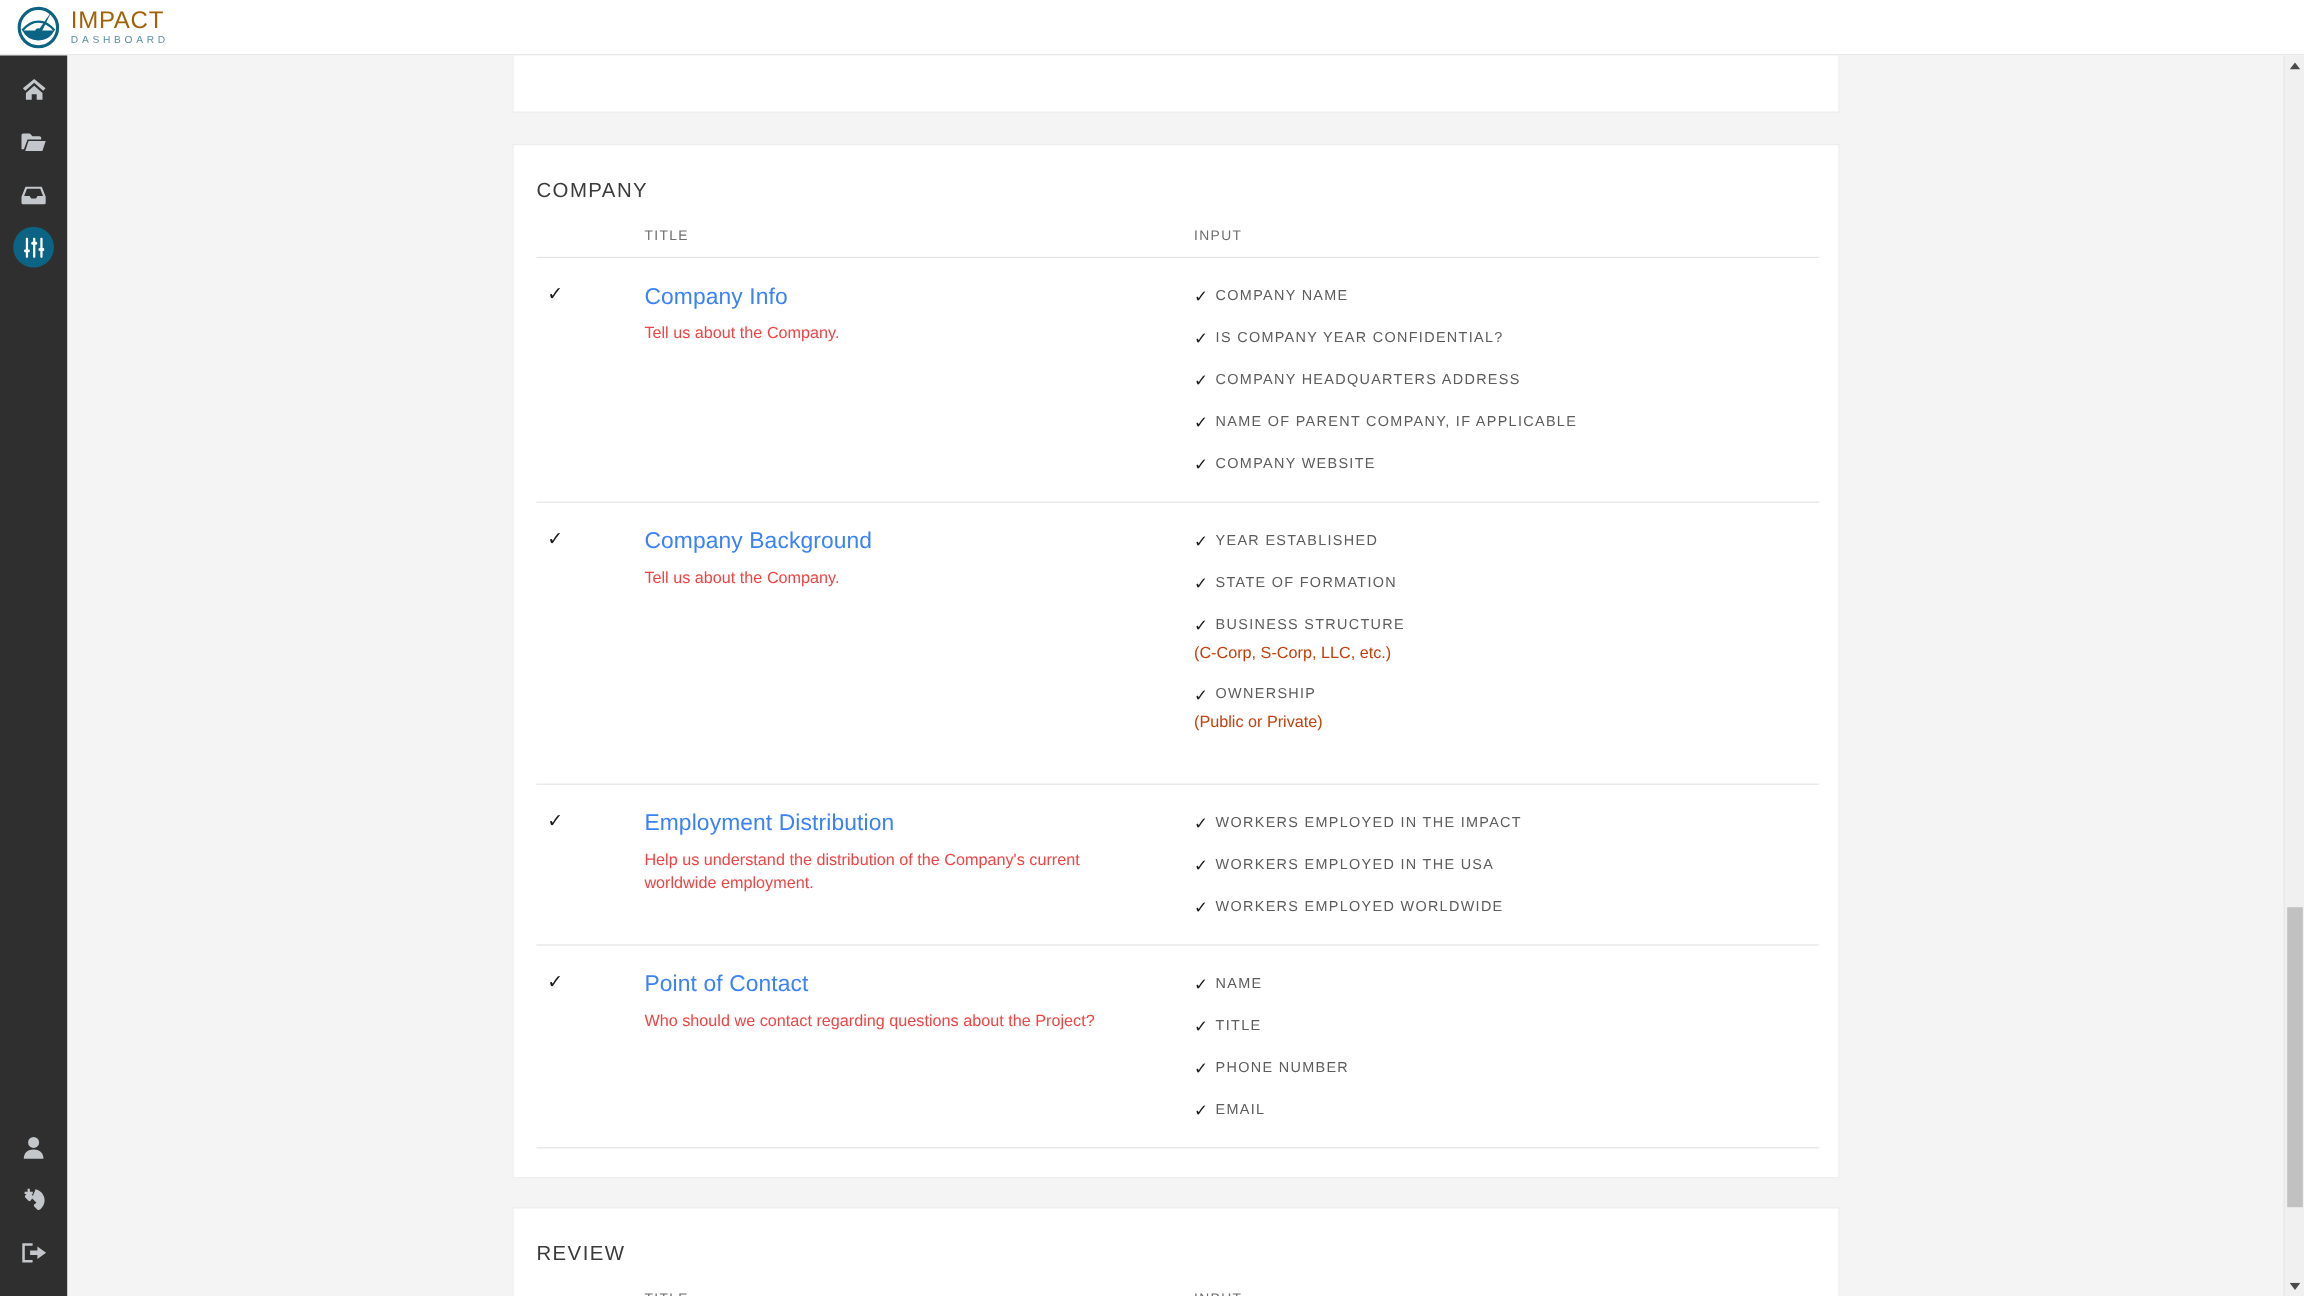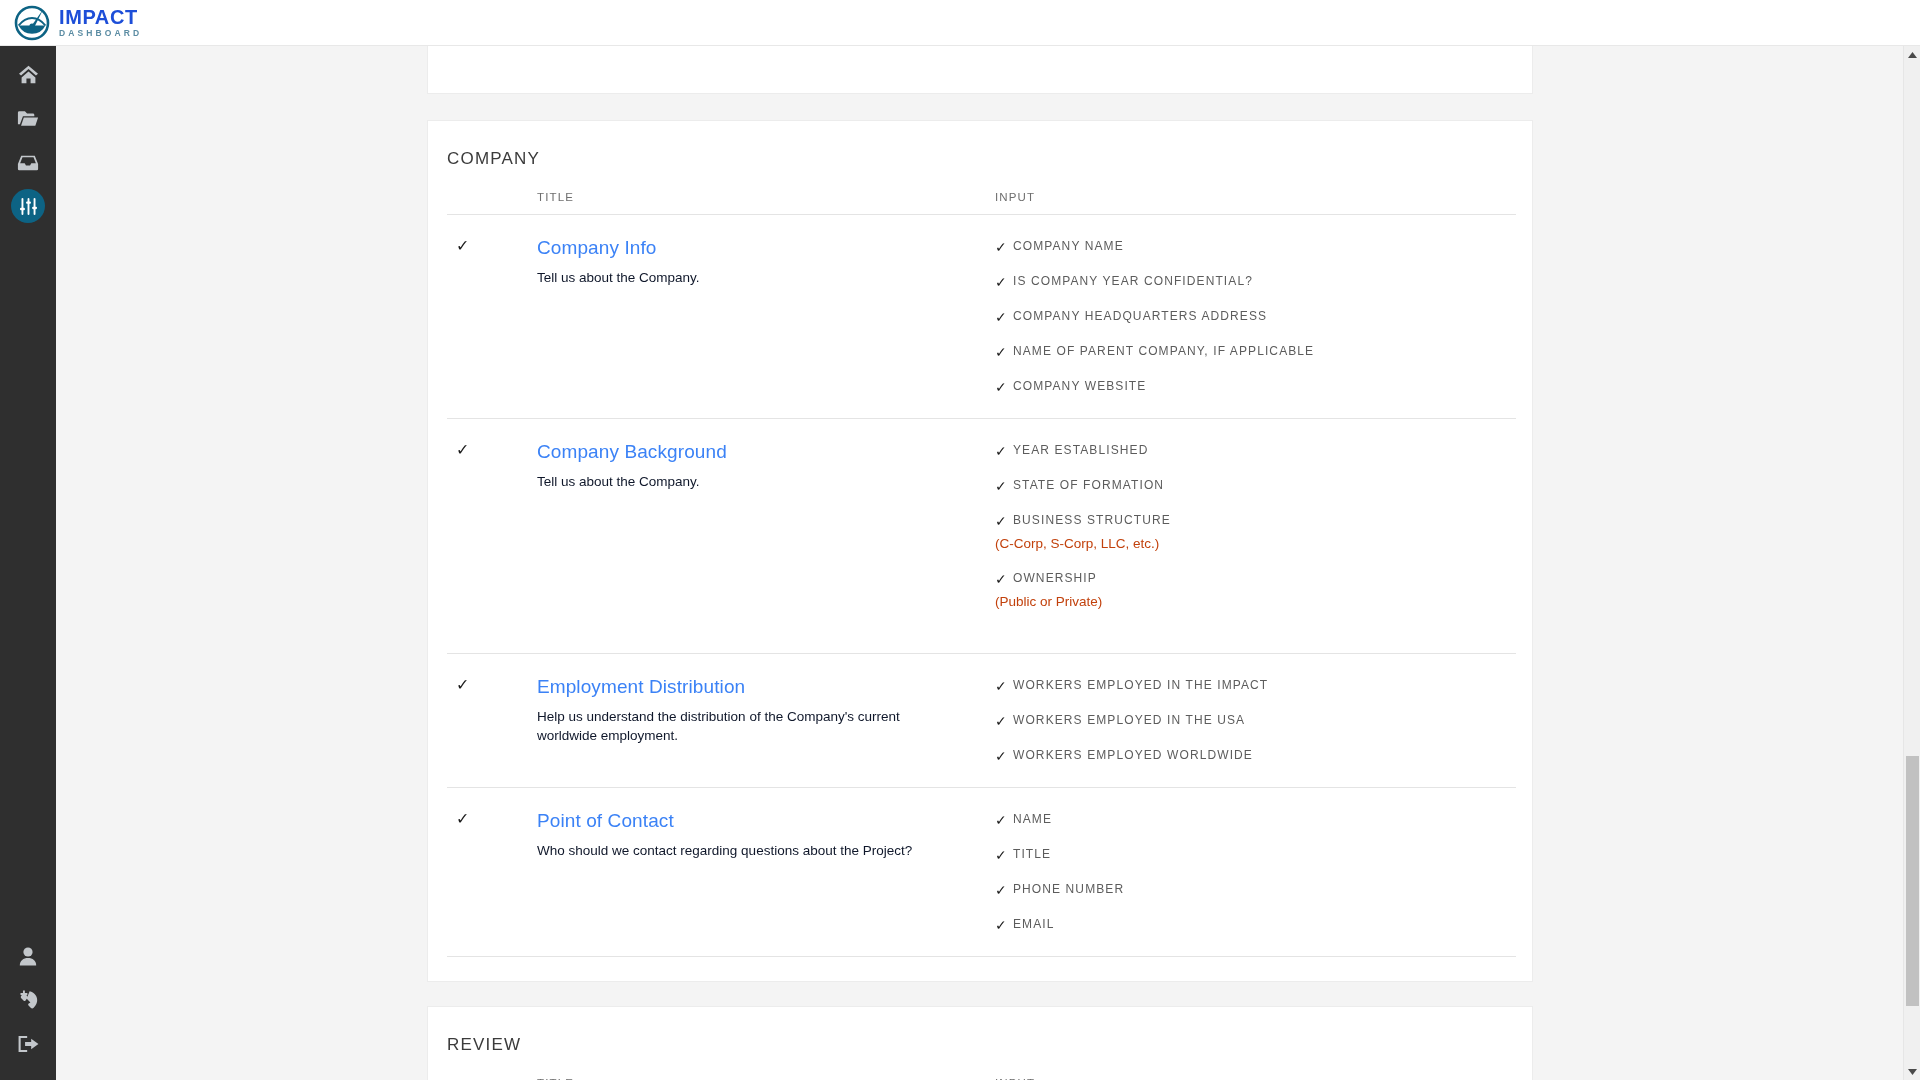--- a/index.html
+++ b/index.html
@@ -17,25 +17,25 @@
     width: 1920px; height: 46px;
     background: #ffffff;
     border-bottom: 1px solid #e8e8e8;
     display: flex; align-items: center;
     z-index: 30;
   }
   #logo-wrap { display: flex; align-items: center; margin-left: 14px; gap: 9px; }
   #logo-mark { width: 36px; height: 36px; flex: 0 0 36px; }
   #logo-text { display: flex; flex-direction: column; line-height: 1; }
   #logo-title {
-    font-size: 20px; font-weight: bold; letter-spacing: .6px;
-    color: #1d4ed8;
+    font-size: 20px; font-weight: normal; letter-spacing: .6px;
+    color: #a16207;
   }
   #logo-sub {
-    font-size: 8.5px; font-weight: bold; letter-spacing: 3.1px;
+    font-size: 8.5px; font-weight: normal; letter-spacing: 3.1px;
     color: #5b8ca3; margin-top: 2px;
   }
 
   
   #sidebar {
     position: absolute; top: 46px; left: 0;
     width: 56px; height: 1034px;
     background: #2f2f2f;
     display: flex; flex-direction: column;
     z-index: 20;
@@ -106,21 +106,21 @@
   .chk {
     font-size: 16px; color: #1a1a1a; line-height: 1;
     padding-top: 8px; padding-left: 9px;
     user-select: none;
   }
   .row-title {
     font-size: 19px; color: #3b82f6; font-weight: normal;
     letter-spacing: .1px; line-height: 1.2;
   }
   .row-desc {
-    font-size: 13.5px; color: #0f172a; line-height: 1.45;
+    font-size: 13.5px; color: #ef4444; line-height: 1.45;
     margin-top: 8px; max-width: 400px;
   }
 
   .inp-list { padding-top: 2px; }
   .inp-item {
     display: flex; align-items: flex-start;
     margin-bottom: 20px;
   }
   .inp-item:last-child { margin-bottom: 0; }
   .inp-chk {

